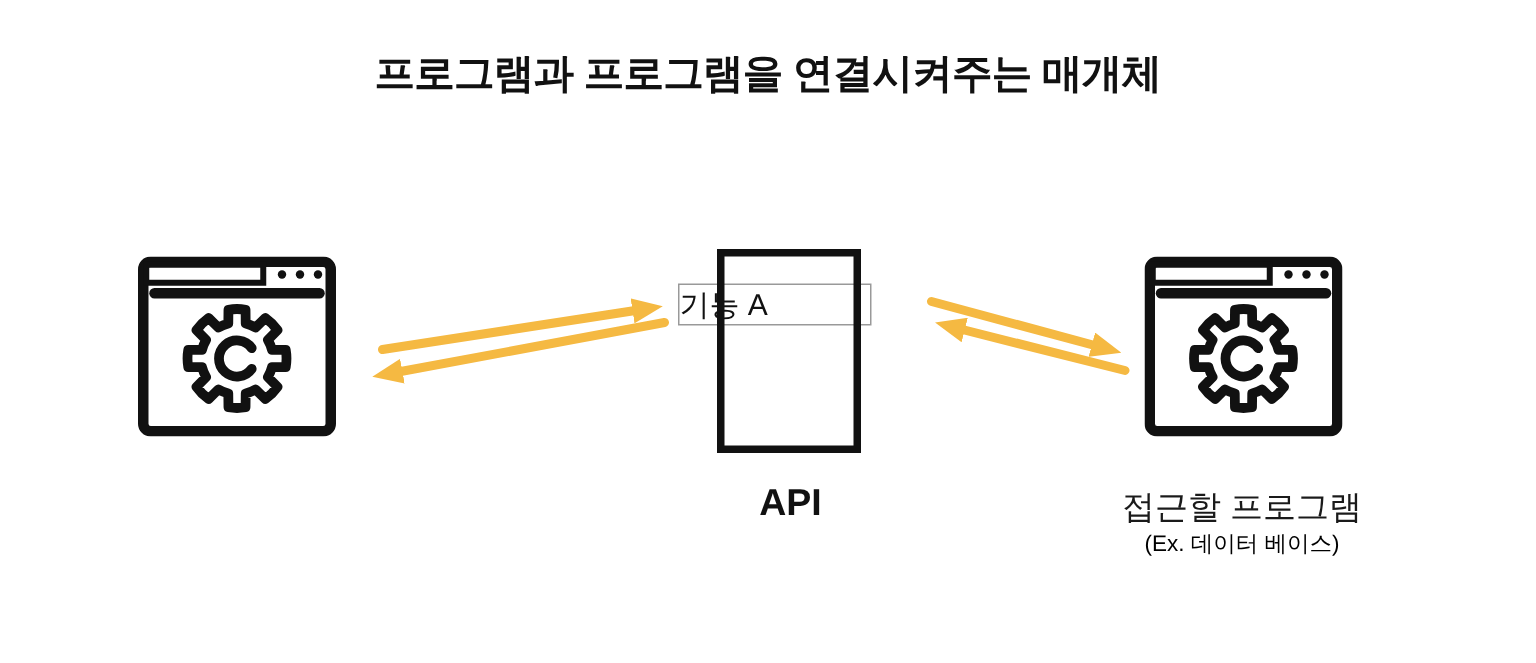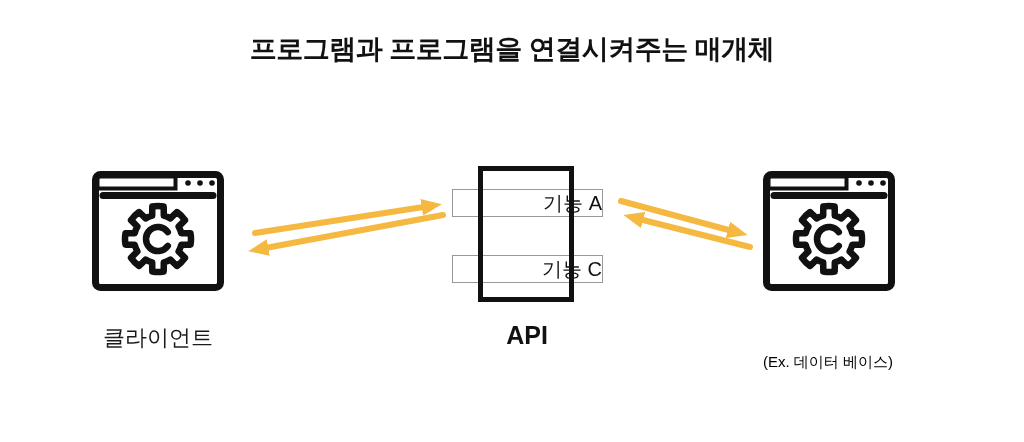--- a/index.html
+++ b/index.html
@@ -47,27 +47,27 @@
     position: absolute;
     left: 417px; top: 321px; width: 220px;
     text-align: center;
     font-size: 25px;
     font-weight: 700;
     color: var(--line, #111111);
   }
   .api-row {
     position: absolute;
     left: 452px;
-    width: 151px; height: 28px;
+    width: 129px; height: 28px;
     box-sizing: border-box;
     background: #ffffff;
     border: 1.5px solid var(--row-border, #999999);
     display: flex;
     align-items: center;
-    justify-content: flex-end;
+    justify-content: flex-start;
     font-size: 20px;
     color: #111111;
   }
   .api-row.r0 { top: 189px; }
   .api-row.r1 { top: 222px; }
   .api-row.r2 { top: 255px; }
   .api-box {
     position: absolute;
     left: 478px; top: 166px;
     width: 96px; height: 136px;
@@ -125,28 +125,25 @@
     </g>
     <g>
       <path class="win-stroke" stroke-width="6.5" stroke-linejoin="round" d="M89.3,62.2 L98.5,62.3 A33,33 0 0 1 98.5,73.7 L89.3,73.8 A24,24 0 0 1 86.6,80.4 L93,86.9 A33,33 0 0 1 84.9,95 L78.4,88.6 A24,24 0 0 1 71.8,91.3 L71.7,100.5 A33,33 0 0 1 60.3,100.5 L60.2,91.3 A24,24 0 0 1 53.6,88.6 L47.1,95 A33,33 0 0 1 39,86.9 L45.4,80.4 A24,24 0 0 1 42.7,73.8 L33.5,73.7 A33,33 0 0 1 33.5,62.3 L42.7,62.2 A24,24 0 0 1 45.4,55.6 L39,49.1 A33,33 0 0 1 47.1,41 L53.6,47.4 A24,24 0 0 1 60.2,44.7 L60.3,35.5 A33,33 0 0 1 71.7,35.5 L71.8,44.7 A24,24 0 0 1 78.4,47.4 L84.9,41 A33,33 0 0 1 93,49.1 L86.6,55.6 A24,24 0 0 1 89.3,62.2 Z"></path>
       <path class="win-line" stroke-width="6.5" stroke-linecap="round" d="M75.8,74.9 A12,12 0 1 1 75.8,61.1"></path>
     </g>
   </svg>
 
   <div class="api-row r0">
     <span>기능 A</span>
   </div>
-  <div class="api-row r2">
-    <span>기능 C</span>
-  </div>
 
   <div class="api-box"></div>
 
-  <div class="node-label client-label">클라이언트</div>
   <div class="api-label">API</div>
+  <div class="node-label target-label">접근할 프로그램</div>
   <div class="target-sublabel">(Ex. 데이터 베이스)</div>
 
   <svg class="arrow-layer" viewBox="0 0 1024 442">
     <defs>
       <marker id="ah" markerWidth="3.4" markerHeight="2.8" refX="1.4" refY="1.4" orient="auto" markerUnits="strokeWidth">
         <path class="arrow-head" d="M0,0 L3.4,1.4 L0,2.8 Z"></path>
       </marker>
     </defs>
     <line class="arrow-line" x1="255" y1="233" x2="430" y2="206" marker-end="url(#ah)"></line>
     <line class="arrow-line" x1="443" y1="215" x2="260" y2="249" marker-end="url(#ah)"></line>

